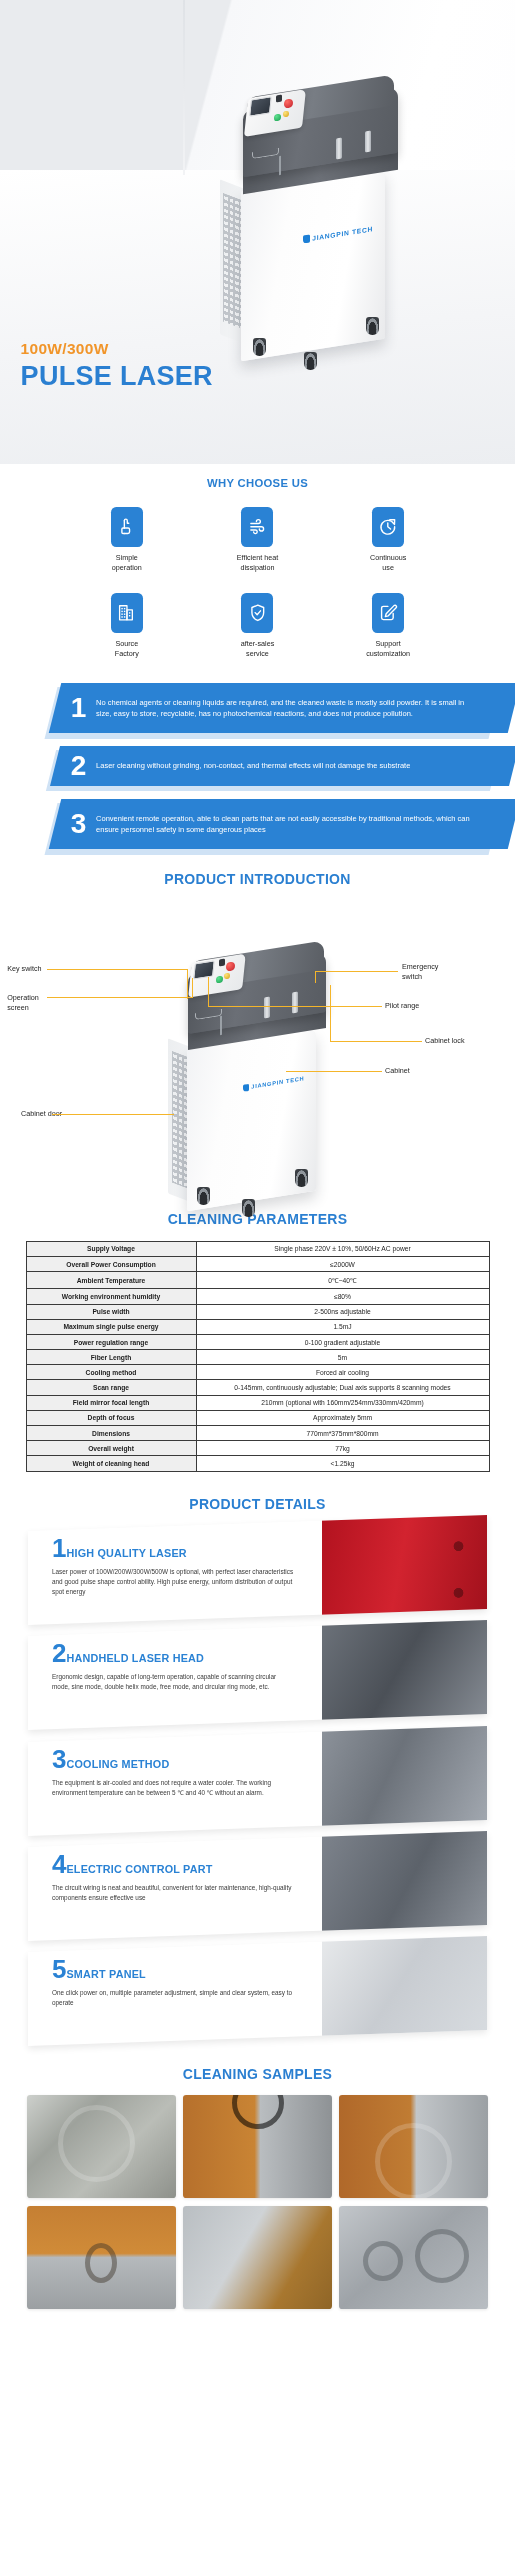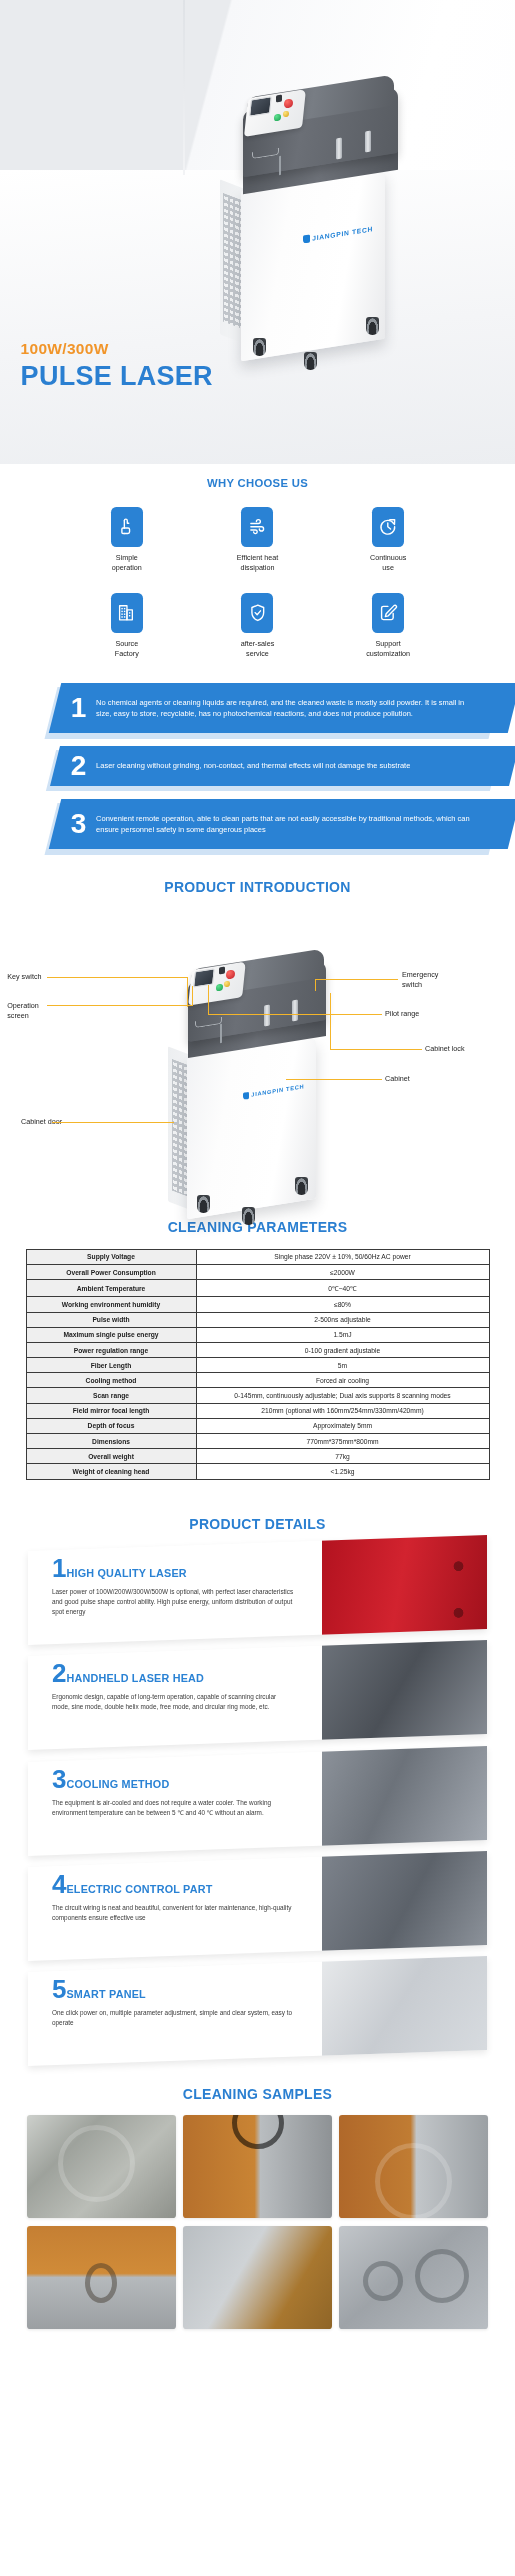--- a/index.html
+++ b/index.html
@@ -175,41 +175,41 @@
     display: flex; align-items: center; padding: 7.2px 13.4px 7.2px 9.3px;
   }
   .banner-inner { transform: skewX(14deg); display: flex; align-items: center; width: 100%; }
   .banner-num {
     color: #fff; font-size: 28px; font-weight: 800; line-height: 1;
     width: 29px; flex: 0 0 29px; text-align: center;
   }
   .banner-text { color: #fff; font-size: 7.5px; line-height: 11.3px; padding-left: 3.1px; padding-right: 20.6px; }
 
   
-  .intro { margin-top: 25px; }
+  .intro { margin-top: 17px; }
   .intro-diagram { position: relative; width: 515px; height: 289px; margin-top: 9.3px; }
   .lbl { position: absolute; font-size: 7.2px; color: #1d1d1d; line-height: 9.8px; white-space: pre-line; }
   .lead { position: absolute; background: #f4b52a; height: 0.8px; }
   .lead.v { width: 0.8px; height: auto; }
 
   .d-machine { position: absolute; left: 155px; top: 20.6px; width: 216px; height: 258px; }
 
   
   .params { margin-top: 26px; }
   table.spec {
     width: 464px; margin: 13.4px auto 0;
     border-collapse: collapse; font-size: 6.7px;
     border: 0.8px solid #3a3a3a;
   }
   table.spec td { border: 0.6px solid #3a3a3a; padding: 3.6px 4.1px; text-align: center; }
   table.spec td.k { width: 170px; background: #efefef; font-weight: 700; color: #1c1c1c; }
   table.spec td.v { background: #ffffff; color: #252525; }
 
   
-  .details { margin-top: 36px; }
+  .details { margin-top: 24px; }
   .detail-row {
     position: relative; width: 459px; margin: 11.3px auto 0; height: 94px;
     transform: skewY(-2deg);
     box-shadow: 0 3.1px 7.2px rgba(0,0,0,.09);
     background: #fff; overflow: hidden;
   }
   .detail-body { position: absolute; left: 0; top: 0; width: 309px; height: 100%; padding: 11.3px 13.4px 0 24px; transform: skewY(2deg); }
   .detail-head { display: flex; align-items: flex-end; margin-bottom: 6.2px; }
   .detail-num { font-size: 26px; font-weight: 800; color: #2a82d4; line-height: .92; }
   .detail-title { font-size: 10.8px; font-weight: 800; color: #2a82d4; letter-spacing: 0.2px; padding-bottom: 2.1px; }

